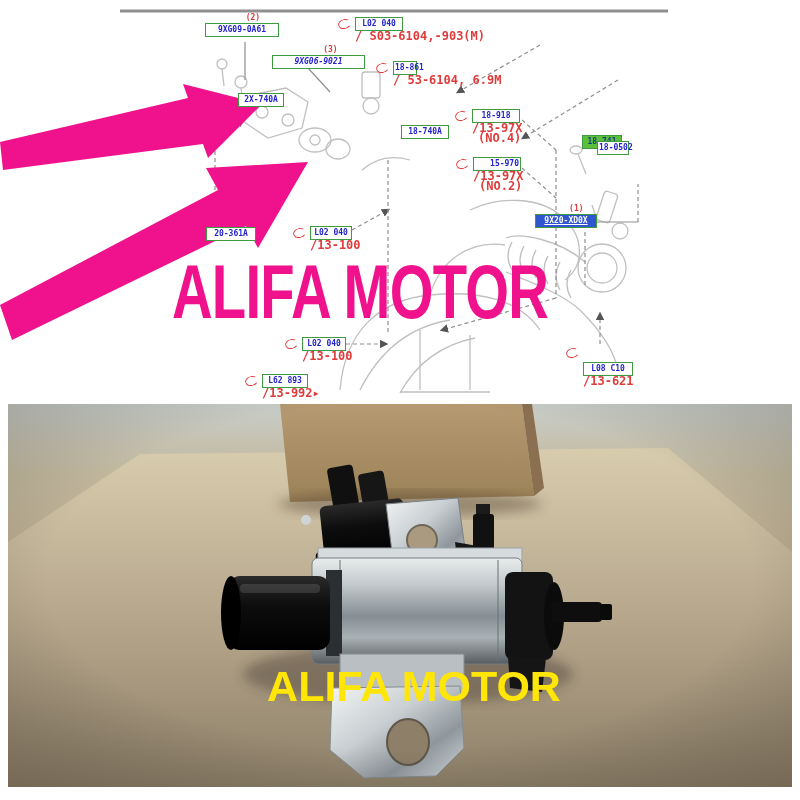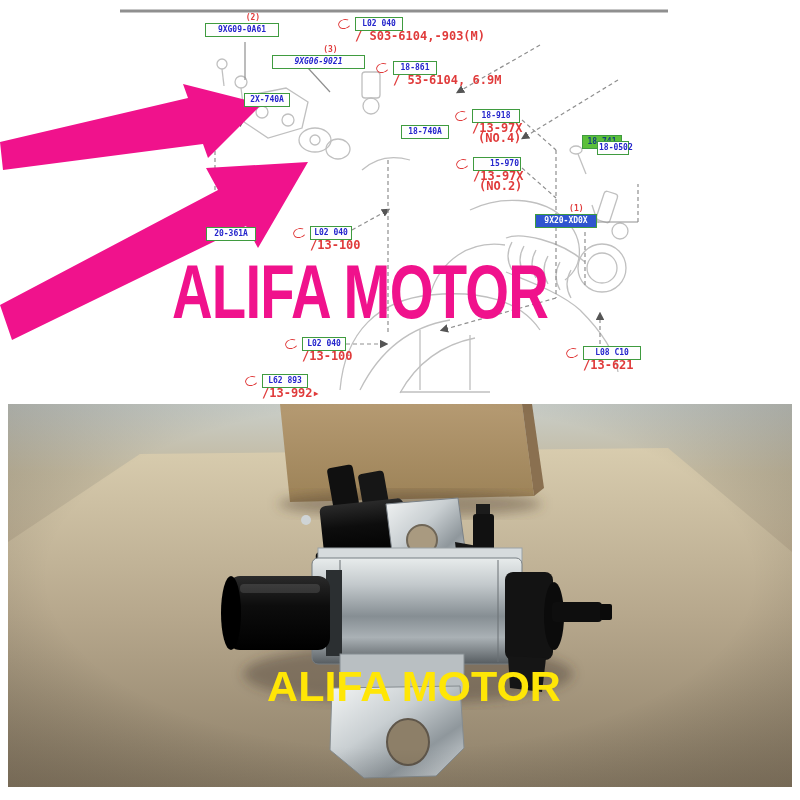--- a/index.html
+++ b/index.html
@@ -10,21 +10,21 @@
   .diagram svg{position:absolute;left:0;top:0;}
   .wm-diagram{position:absolute;left:172px;top:248px;font-size:76px;font-weight:bold;
               letter-spacing:-1px;white-space:nowrap;color:var(--magenta);
               transform:scaleX(.74);transform-origin:left top;z-index:6;}
   
   .plabel{position:absolute;z-index:5;font-family:"DejaVu Sans Mono","Liberation Mono",monospace;}
   .pbox{display:block;border:1.5px solid var(--label_border);background:#fefefe;
         color:var(--label_text);font-size:8px;font-weight:bold;line-height:10px;
         text-align:center;padding:1px 1px;white-space:nowrap;box-sizing:border-box;}
   .plabel.green .pbox{background:var(--label_green_bg);color:#14417e;}
-  .plabel.blue  .pbox{background:var(--label_blue_bg);color:#ffffff;}
+  .plabel.blue  .pbox{background:var(--label_blue_bg);color:#ffffff;text-decoration:underline;}
   .qty{position:absolute;top:-10px;left:55%;color:var(--red);font-size:8px;font-weight:bold;}
   .cicon{position:absolute;left:-17px;top:2px;width:11px;height:8px;
          border:1.6px solid var(--red);border-right-color:transparent;
          border-radius:50%;transform:rotate(-14deg);}
   .pnote{color:var(--red);font-size:12px;line-height:9px;white-space:nowrap;
          margin-top:1px;font-weight:bold;}
   
   .photo{position:absolute;left:8px;top:404px;width:784px;height:383px;overflow:hidden;}
   .photo svg{position:absolute;left:0;top:0;}
   .wm-photo{position:absolute;left:0;top:258px;width:100%;padding-left:28px;box-sizing:border-box;
@@ -129,24 +129,24 @@
           <span class="qty">(3)</span>
           <span class="pbox" style="width: 93px; font-style: italic;">9XG06-9021</span>
         </div>
         <div class="plabel" style="left: 355px; top: 17px;">
           <span class="cicon"></span>
           <span class="pbox" style="width: 48px;">L02 040</span>
           <div class="pnote">/ S03-6104,-903(M)</div>
         </div>
         <div class="plabel" style="left: 393px; top: 61px;">
           <span class="cicon"></span>
-          <span class="pbox" style="width: 44px;">18-861</span>
+          <span class="pbox" style="width: 24px;">18-861</span>
           <div class="pnote">/ 53-6104, 6.9M</div>
         </div>
-        <div class="plabel" style="left: 204px; top: 93px; padding-left: 40px;">
+        <div class="plabel" style="left: 198px; top: 93px; padding-left: 40px;">
           <span class="pbox" style="width: 46px;">2X-740A</span>
         </div>
         <div class="plabel" style="left: 357px; top: 125px; margin-left: 44px;">
           <span class="pbox" style="width: 48px;">18-740A</span>
         </div>
         <div class="plabel" style="left: 472px; top: 109px;">
           <span class="cicon"></span>
           <span class="pbox" style="width: 48px;">18-918</span>
           <div class="pnote">/13-97X</div>
           <div class="pnote" style="padding-left: 6px;">(NO.4)</div>
@@ -180,21 +180,21 @@
           <span class="pbox" style="width: 44px;">L02 040</span>
           <div class="pnote">/13-100</div>
         </div>
         <div class="plabel" style="left: 262px; top: 374px;">
           <span class="cicon"></span>
           <span class="pbox" style="width: 46px;">L62 893</span>
           <div class="pnote">/13-992▸</div>
         </div>
         <div class="plabel" style="left: 583px; top: 346px;">
           <span class="cicon"></span>
-          <span class="pbox" style="width: 58px;">L08 C10</span>
+          <span class="pbox" style="width: 50px; margin-top: 16px;">L08 C10</span>
           <div class="pnote">/13-621</div>
         </div>
       </div>
 
     <div class="wm-diagram">ALIFA MOTOR</div>
   </div>
 
   <div class="photo">
     <svg width="784" height="383" viewBox="0 0 784 383">
       <defs>

